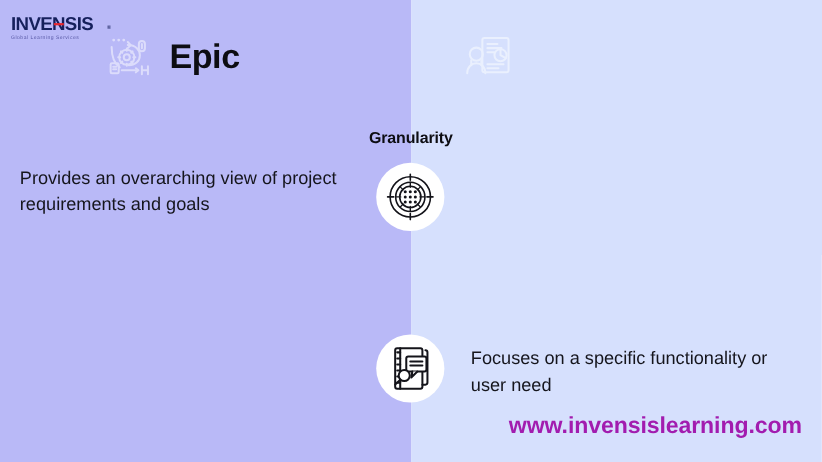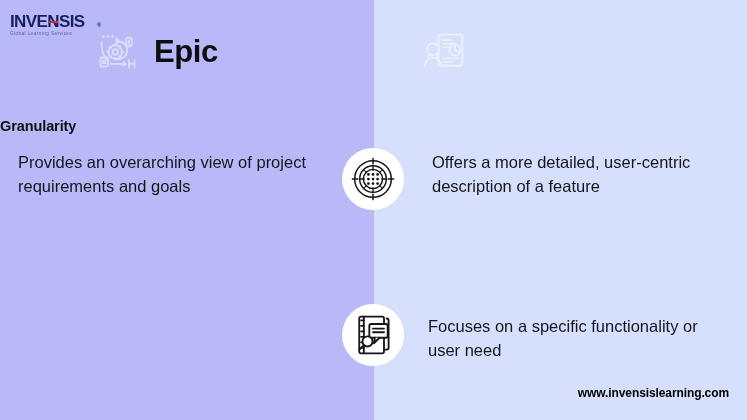--- a/index.html
+++ b/index.html
@@ -77,21 +77,21 @@
     color:#0d0d12;
     letter-spacing:-0.4px;
     white-space:nowrap;
   }
   .hdr-icon { width:44px; height:44px; display:block; flex:0 0 auto; }
 
   
   .row-label {
     position:absolute;
     left:0; right:0;
-    text-align:left;
+    text-align:center;
     font-weight:bold;
     font-size:14.5px;
     color:#0d0d12;
     letter-spacing:-0.1px;
   }
   .row-label-1 { top:118px; }
   .row-label-2 { top:278px; }
 
   
   .badge {
@@ -117,22 +117,22 @@
   .bt-l1 { left:18px;  top:150px; width:318px; }
   .bt-r1 { left:432px; top:150px; width:300px; }
   .bt-l2 { left:18px;  top:303px; width:318px; }
   .bt-r2 { left:428px; top:314px; width:305px; }
 
   
   .footer {
     position:absolute;
     right:18px; bottom:20px;
     font-weight:bold;
-    font-size:12px;
-    color:#000000;
+    font-size:21px;
+    color:#a21caf;
     letter-spacing:-0.1px;
   }
 </style>
 </head>
 <body>
 
 <div class="slide">
 
   <div class="panel panel-left"></div>
   <div class="panel panel-right"></div>
@@ -209,21 +209,20 @@
             <circle cx="29" cy="24" r="1.5"></circle>
           <circle cx="19" cy="29" r="1.5"></circle>
             <circle cx="24" cy="29" r="1.5"></circle>
             <circle cx="29" cy="29" r="1.5"></circle>
         </g>
       </svg>
     </span>
   </div>
 
   <div class="body-text bt-l1">Provides an overarching view of project requirements and goals</div>
-  <div class="body-text bt-r1">Offers a more detailed, user-centric description of a feature</div>
 
 
   <div class="badge badge-2">
     <span>
       <svg viewBox="0 0 48 48" fill="none" stroke="#14141a" stroke-width="2" stroke-linecap="round" stroke-linejoin="round">
         <rect x="9" y="4" width="27" height="40" rx="2"></rect>
         <path d="M14 4 v40"></path>
         <path d="M14 8 h-3 M14 14 h-3 M14 20 h-3 M14 26 h-3 M14 32 h-3 M14 38 h-3"></path>
         <path d="M36 40 h3 a2 2 0 0 0 2-2 V8 a2 2 0 0 0-2-2"></path>
         <rect x="20" y="12" width="20" height="15" rx="2" fill="#ffffff"></rect>

